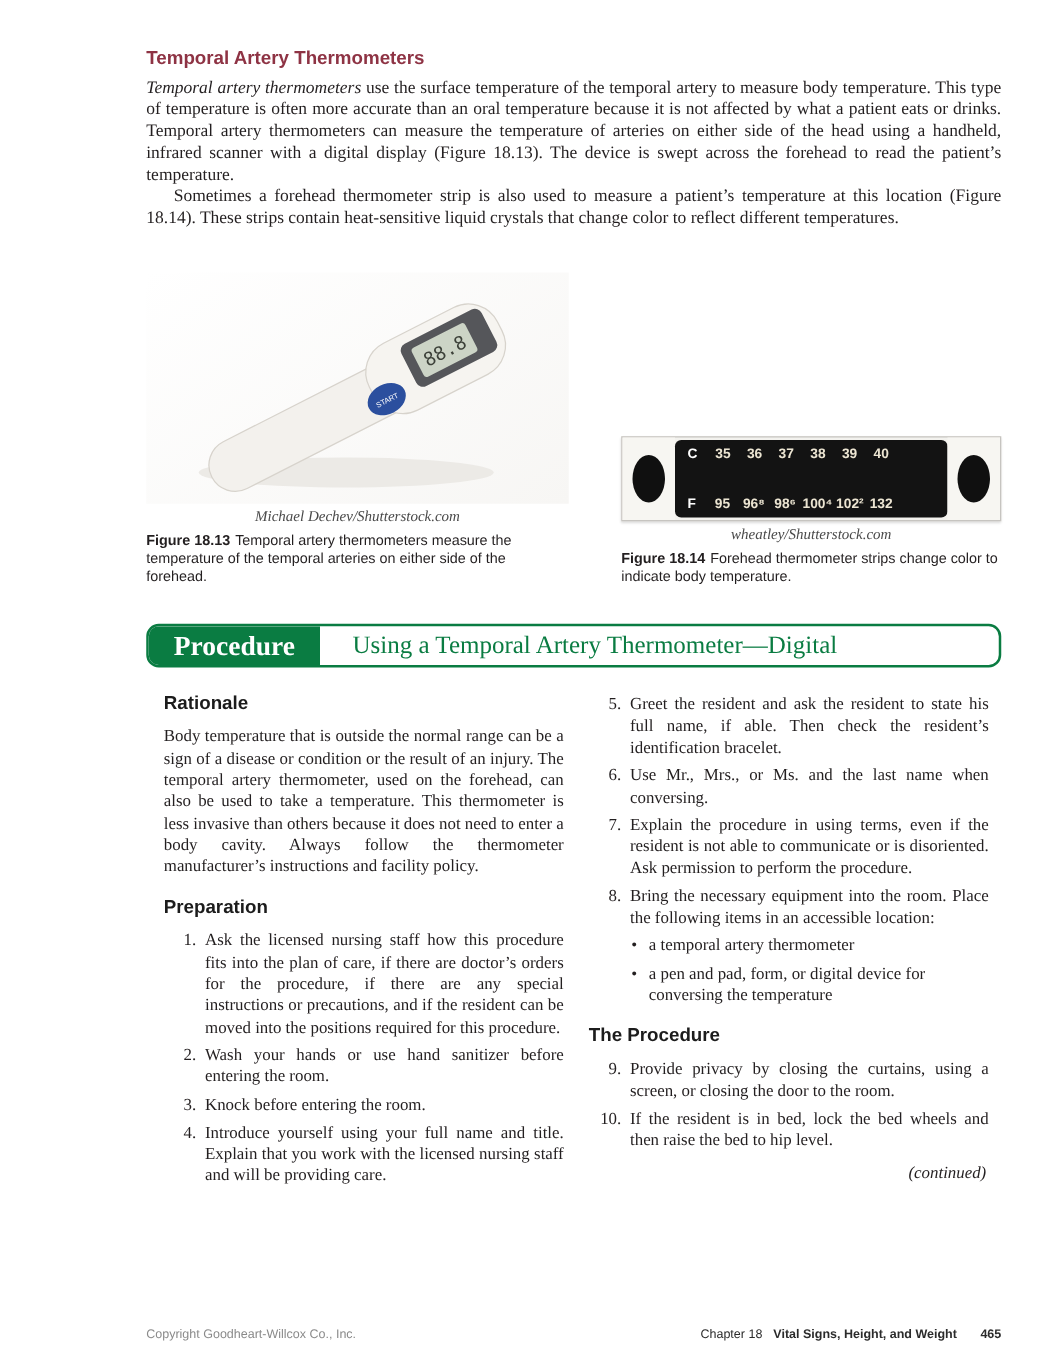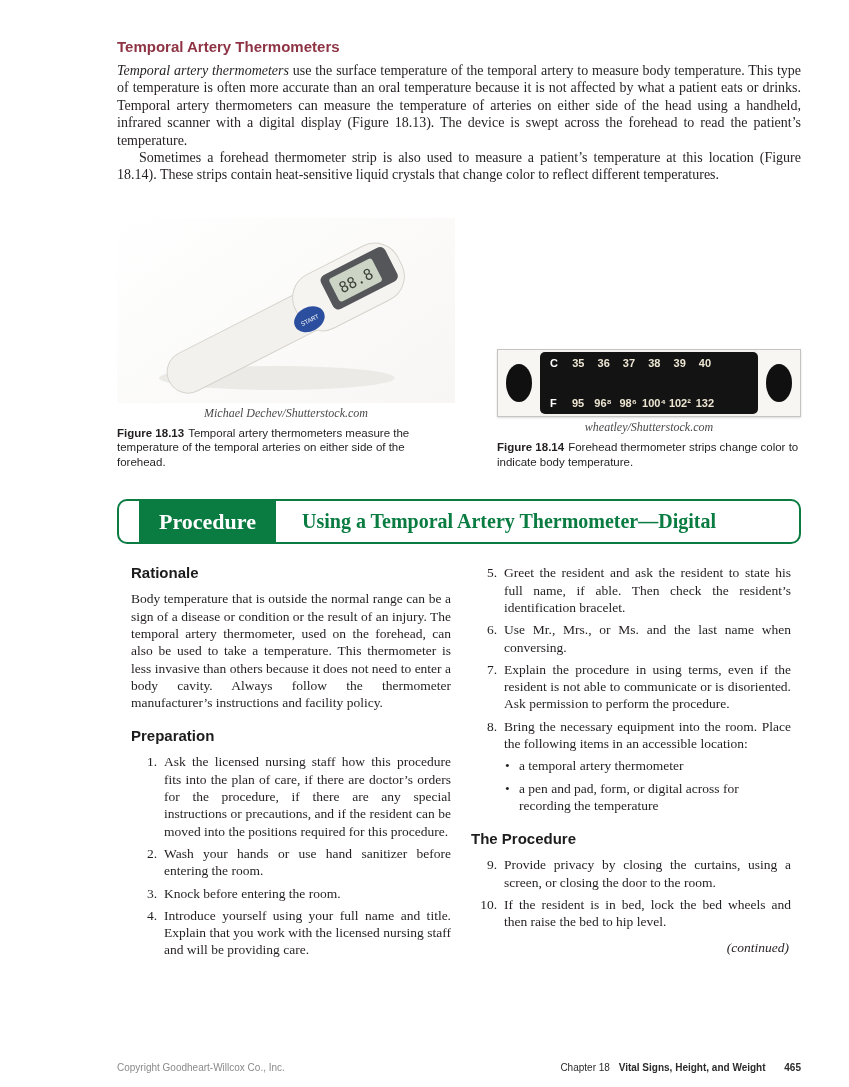--- a/index.html
+++ b/index.html
@@ -35,31 +35,31 @@
   .strip-unit { color:#ffffff; font-family:"Liberation Sans", sans-serif; font-weight:bold; font-size:11px; width:14px; }
   .strip-num { color:#ece5d2; font-family:"Liberation Sans", sans-serif; font-weight:bold; font-size:11px; text-align:center; min-width:22px; }
 
   .credit { font-size:12px; font-style:italic; text-align:center; color:#4a4a4a; margin-top:3px; }
   .caption { font-family:"Liberation Sans", sans-serif; font-size:11.5px; line-height:14.5px; margin-top:5px; }
   .cap-label { font-weight:bold; margin-right:4px; }
 
   
   .proc { margin-top:30px; }
   .proc-header {
-    height:45px; border:2px solid var(--procedure-green, #0a7c42);
-    border-radius:10px; display:flex; align-items:center; overflow:hidden; background:#ffffff;padding-left:20px;
+    height:35px; border:2px solid var(--procedure-green, #0a7c42);
+    border-radius:10px; display:flex; align-items:center; overflow:hidden; background:#ffffff;
   }
   .proc-badge {
     background:var(--procedure-green, #0a7c42); color:#ffffff;
     width:137px; align-self:stretch; display:flex; align-items:center; justify-content:center;
     font-family:"Liberation Serif", serif; font-weight:bold; font-size:22px;
   }
   .proc-title {
     margin-left:26px; color:var(--procedure-green, #0a7c42);
-    font-family:"Liberation Serif", serif; font-weight:bold; font-size:20px;
+    font-family:"Liberation Serif", serif; font-weight:normal; font-size:20px;
   }
   .proc-body { display:flex; margin-top:20px; padding:0 10px 0 14px; gap:20px; }
   .col { width:327px; }
   .sub-heading { font-family:"Liberation Sans", sans-serif; font-weight:bold; font-size:15px; margin:16px 0 9px; color:#1c1c1c; }
   .sub-heading.first { margin-top:0; }
   .col p { font-size:13.5px; line-height:17.3px; text-align:justify; }
   .step { display:flex; margin-bottom:5px; }
   .step-num { flex:0 0 26px; text-align:right; margin-right:7px; font-size:13.5px; line-height:17.3px; }
   .step-text { flex:1; font-size:13.5px; line-height:17.3px; text-align:justify; }
   .bullet-row { display:flex; margin:3px 0 5px 34px; }
@@ -191,21 +191,21 @@
             <span class="step-num">8.</span>
             <span class="step-text">Bring the necessary equipment into the room. Place the following items in an accessible location:</span>
           </div>
 
           <div class="bullet-row">
             <span class="bullet-marker">•</span>
             <span class="bullet-text">a temporal artery thermometer</span>
           </div>
           <div class="bullet-row">
             <span class="bullet-marker">•</span>
-            <span class="bullet-text">a pen and pad, form, or digital across for recording the temperature</span>
+            <span class="bullet-text">a pen and pad, form, or digital device for conversing the temperature</span>
           </div>
 
           <div class="sub-heading">The Procedure</div>
 
           <div class="step">
             <span class="step-num">9.</span>
             <span class="step-text">Provide privacy by closing the curtains, using a screen, or closing the door to the room.</span>
           </div>
           <div class="step">
             <span class="step-num">10.</span>

